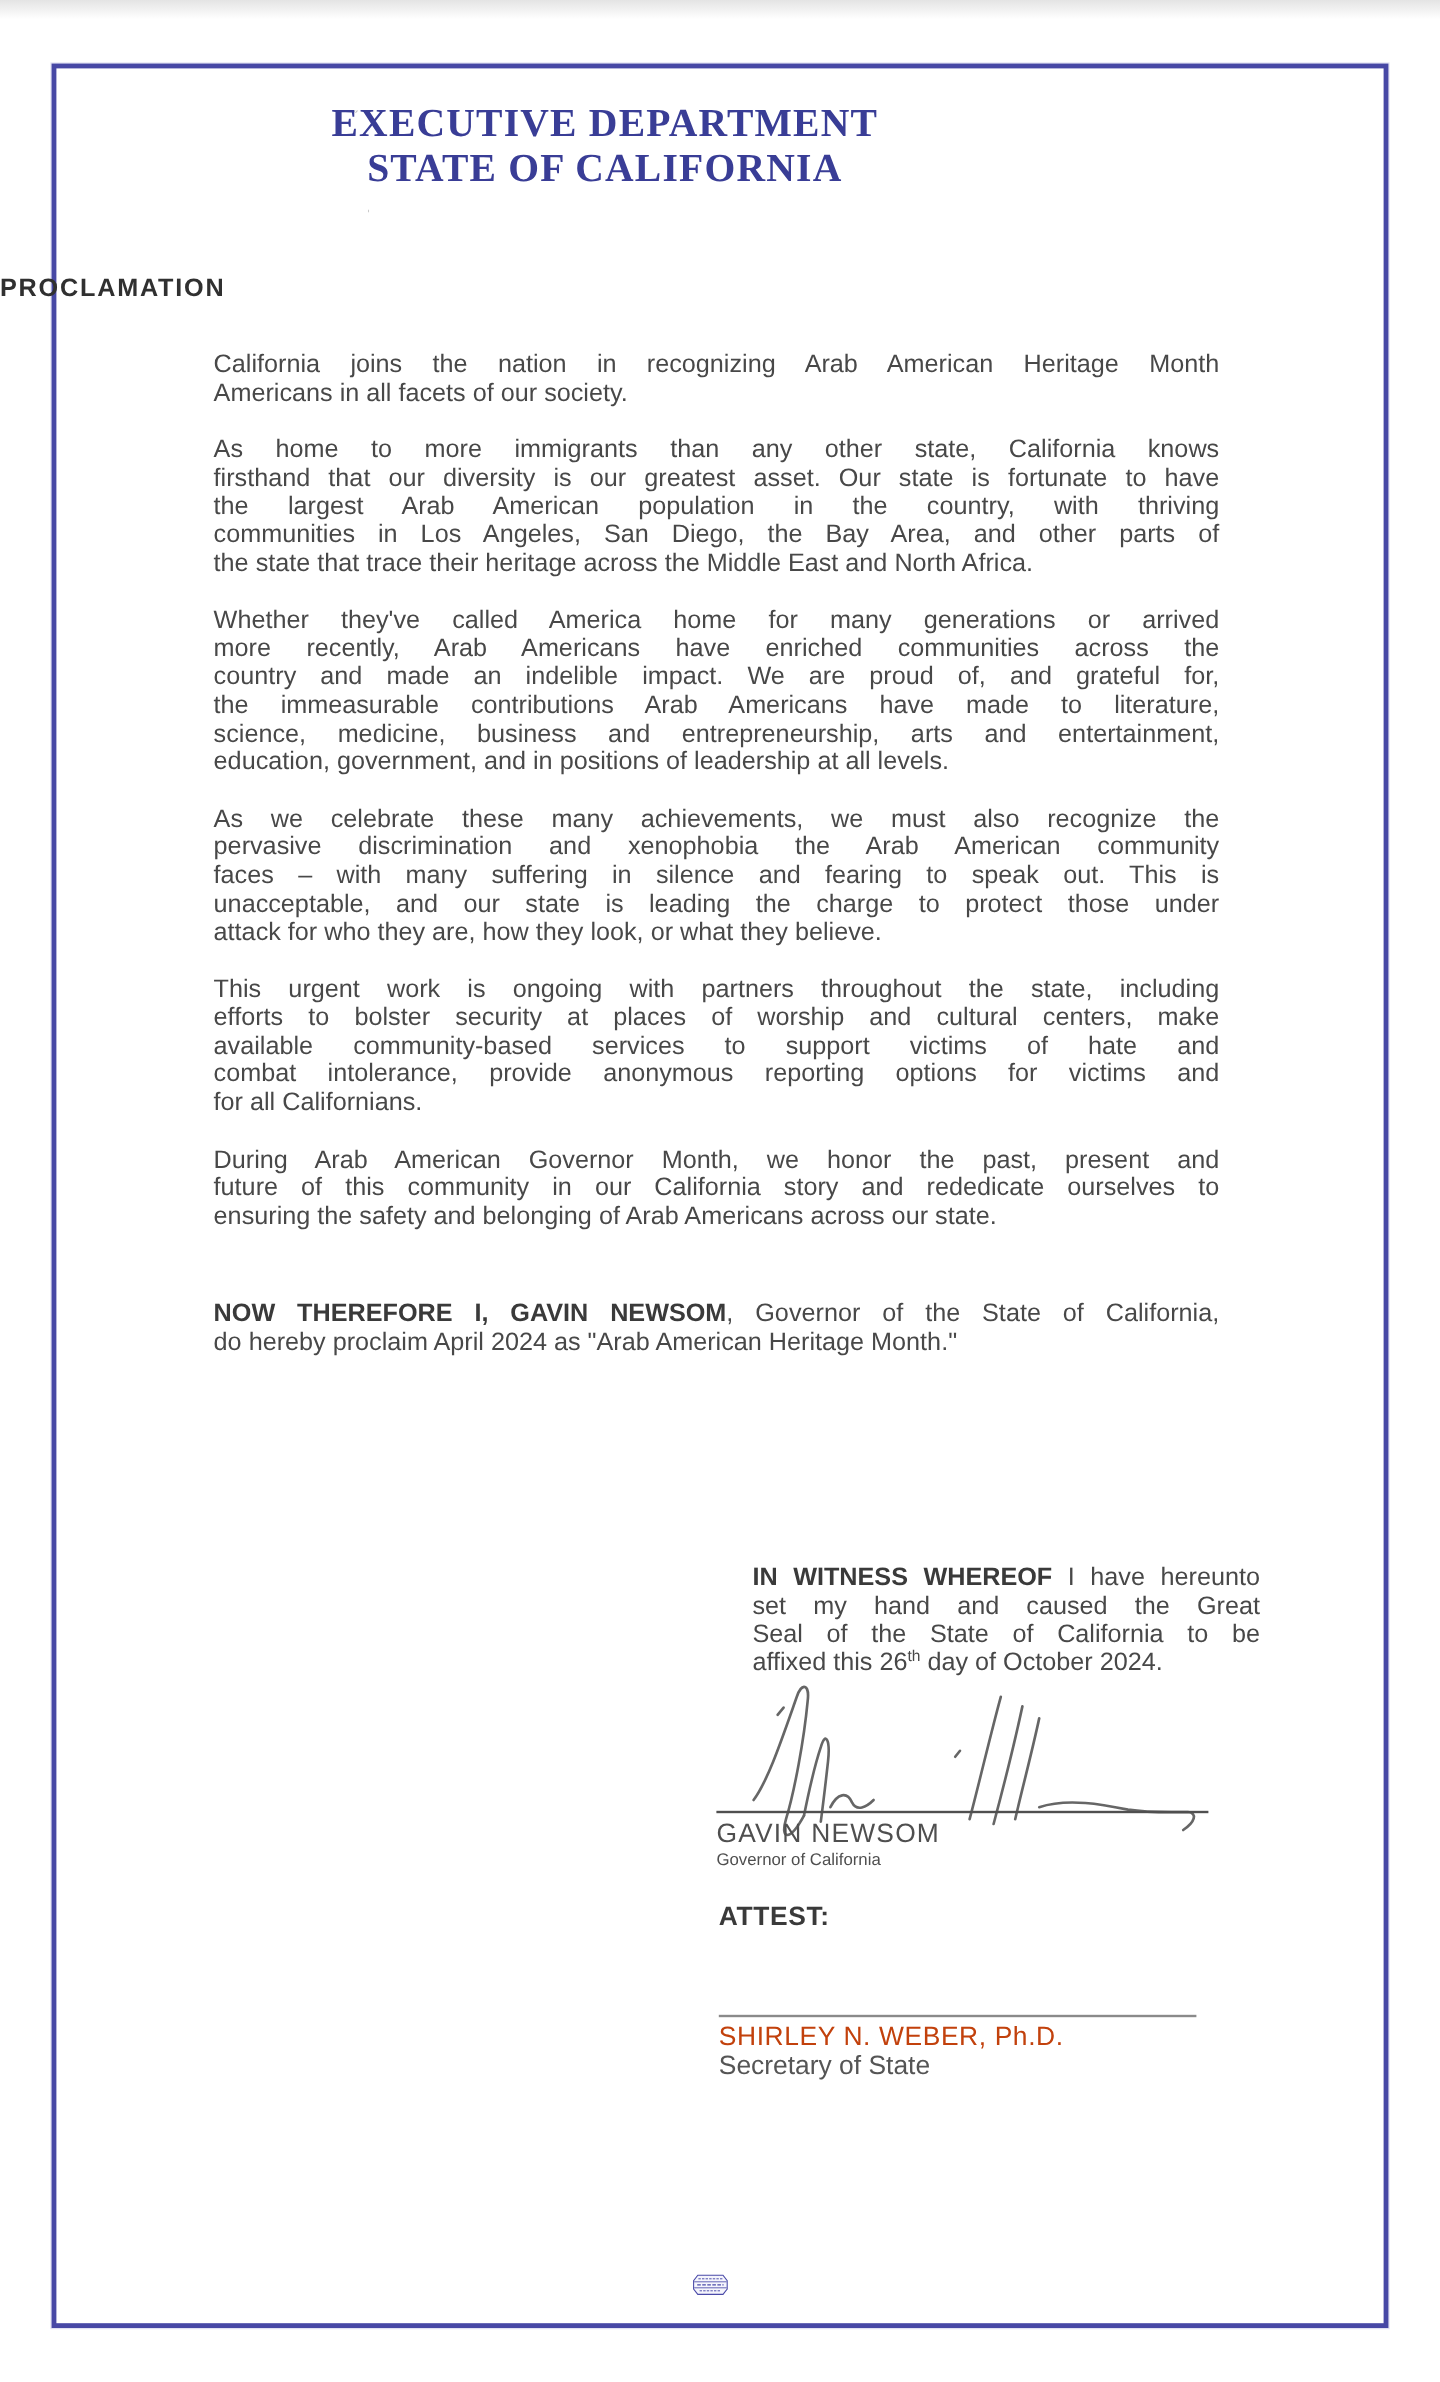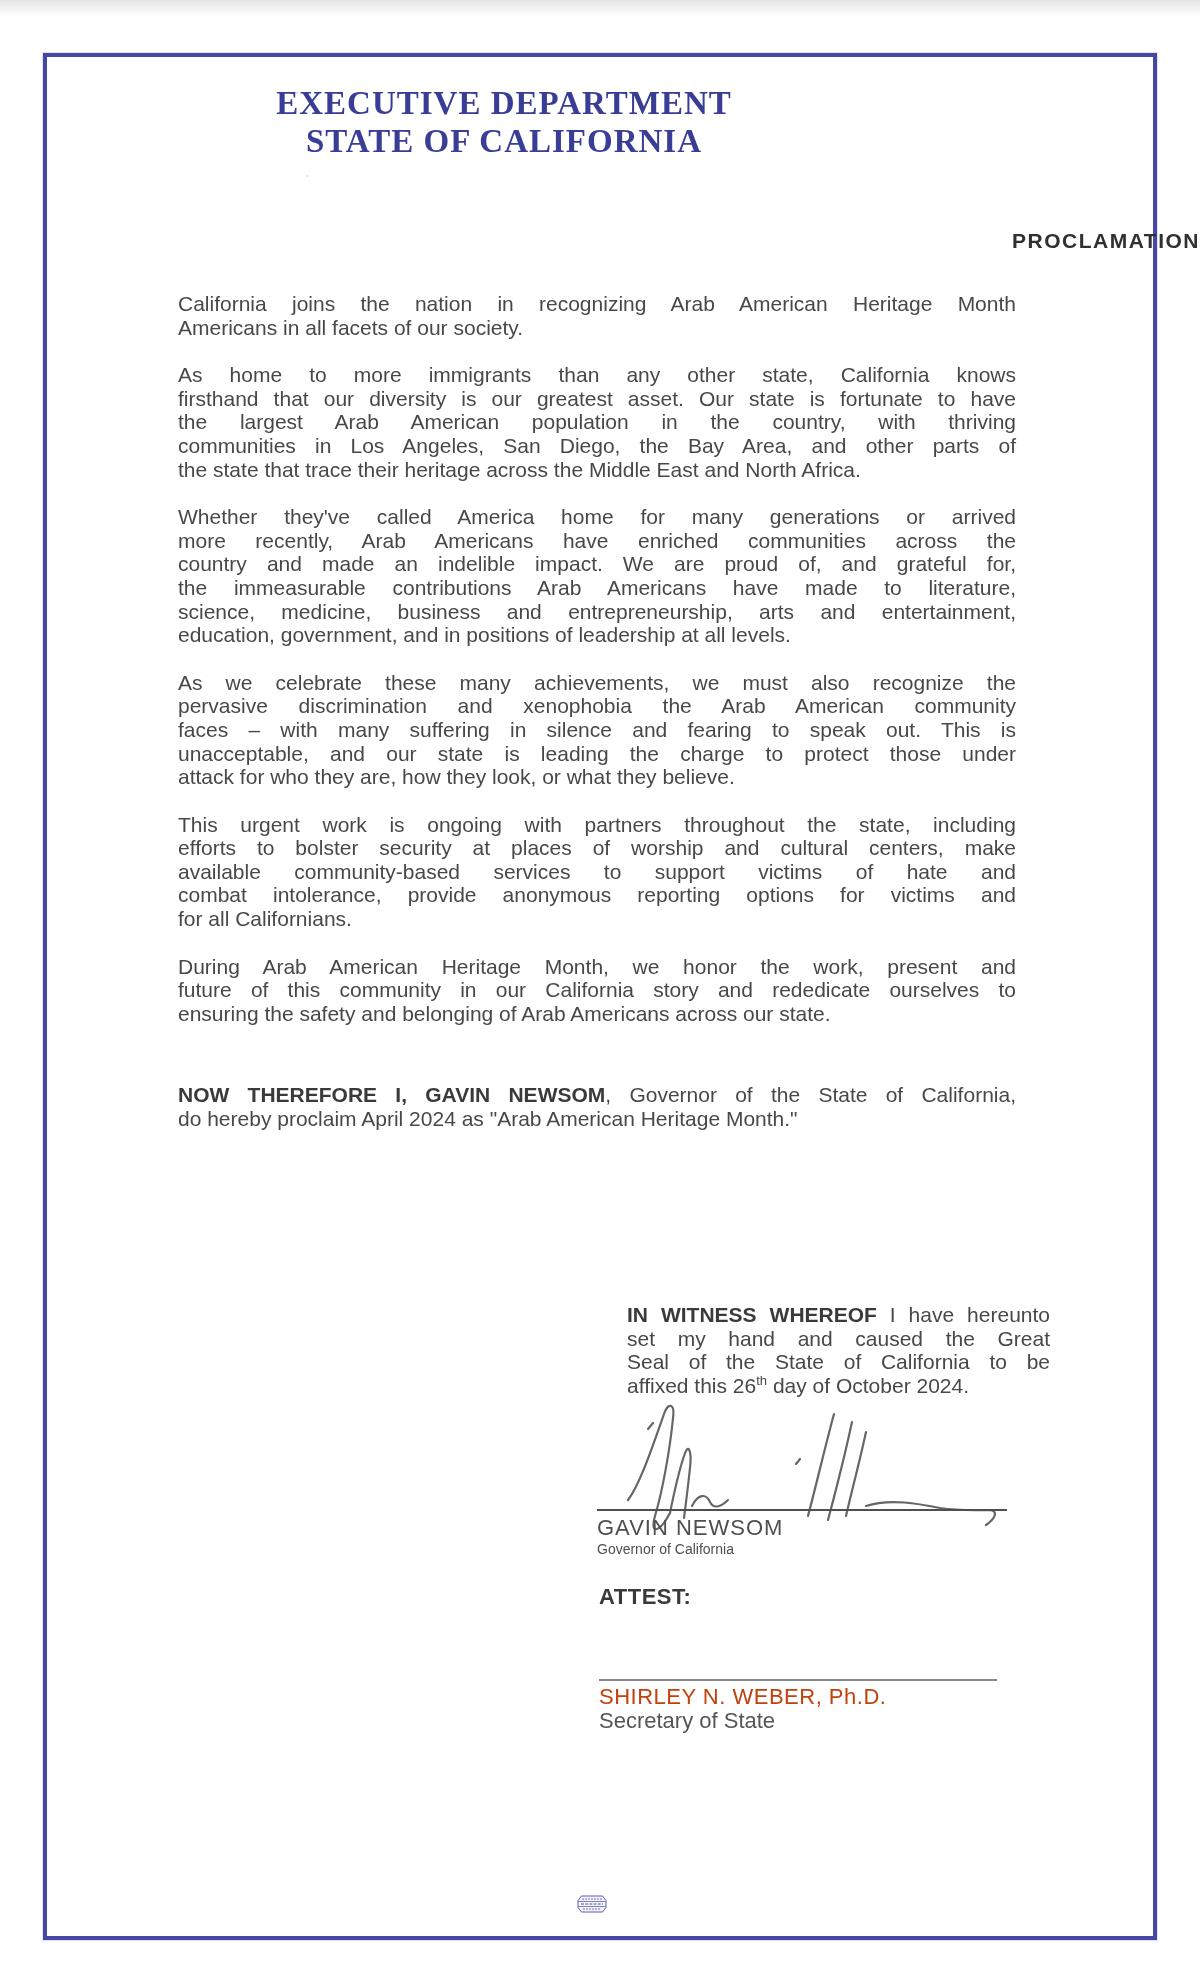--- a/index.html
+++ b/index.html
@@ -15,21 +15,21 @@
     position:absolute; left:43px; top:53px; width:1114px; height:1887px;
     border:4px solid #4748a5; box-sizing:border-box;
     box-shadow:0 0 0 1px rgba(130,130,200,0.25);
   }
   .doc-header {
     position:absolute; left:0; top:84px; width:1008px; text-align:center;
     font-family:"Liberation Serif", serif; font-weight:bold; color:#393d96;
     font-size:33px; line-height:38px; letter-spacing:1px;
   }
   .doc-title {
-    position:absolute; left:0; top:229px; width:1200px; text-align:right;
+    position:absolute; left:0; top:229px; width:1200px; text-align:left;
     font-weight:bold; font-size:21px; letter-spacing:1.5px; color:#303030;
   }
   .body-col {
     position:absolute; left:178px; top:276px; width:838px;
     font-size:21px; line-height:23.6px; color:#484848;
   }
   .para { margin:16px 0 24px 0; }
   .pline { text-align:justify; text-align-last:justify; white-space:normal; }
   .plast { text-align-last:left; }
   .proclaim { margin-top:58px; }
@@ -99,21 +99,21 @@
         <div class="pline plast">attack for who they are, how they look, or what they believe.</div>
       </div>
     <div class="para">
         <div class="pline">This urgent work is ongoing with partners throughout the state, including</div>
         <div class="pline">efforts to bolster security at places of worship and cultural centers, make</div>
         <div class="pline">available community-based services to support victims of hate and</div>
         <div class="pline">combat intolerance, provide anonymous reporting options for victims and</div>
         <div class="pline plast">for all Californians.</div>
       </div>
     <div class="para">
-        <div class="pline">During Arab American Heritage Month, we honor the work, present and</div>
+        <div class="pline">During Arab American Governor Month, we honor the past, present and</div>
         <div class="pline">future of this community in our California story and rededicate ourselves to</div>
         <div class="pline plast">ensuring the safety and belonging of Arab Americans across our state.</div>
       </div>
 
     <div class="para proclaim">
       <div class="pline"><b>NOW THEREFORE I, GAVIN NEWSOM</b><span>, Governor of the State of California,</span></div>
       <div class="pline plast">do hereby proclaim April 2024 as "Arab American Heritage Month."</div>
     </div>
   </div>
 

